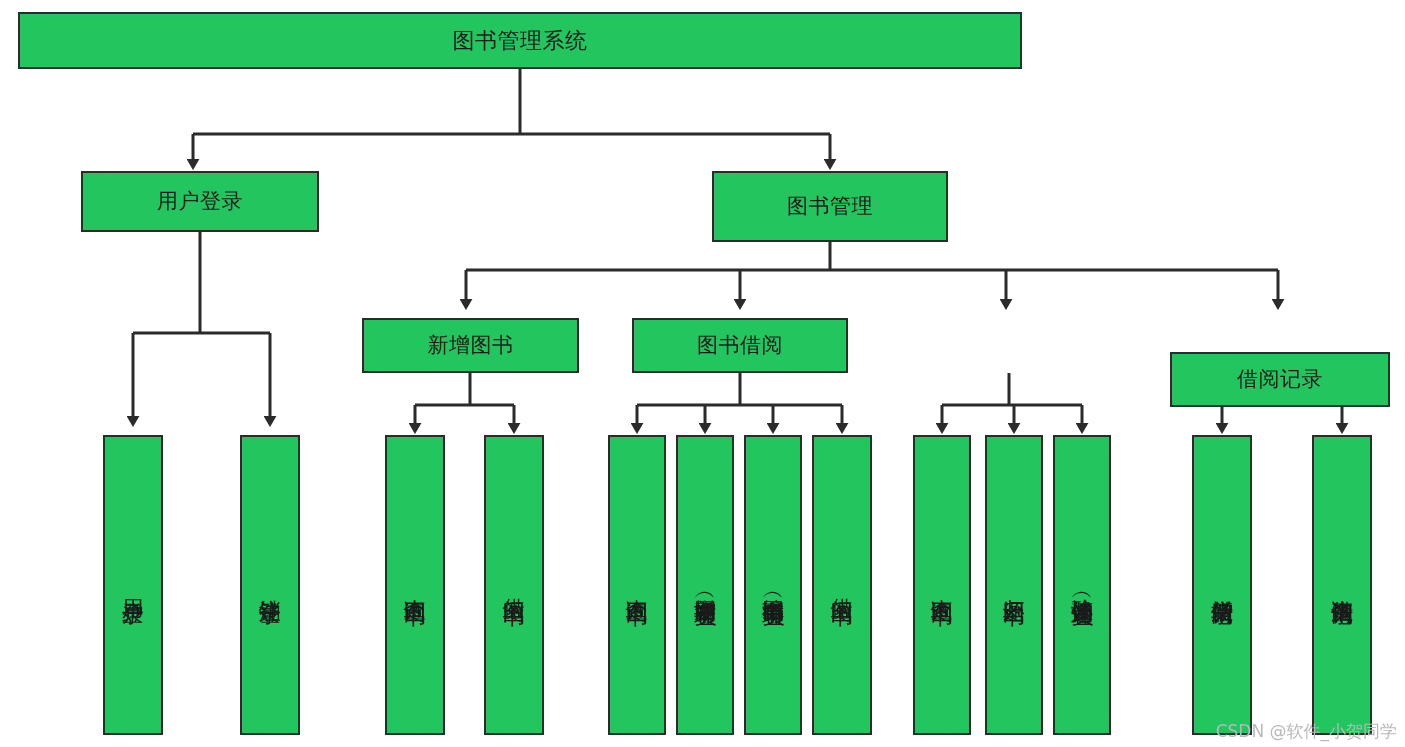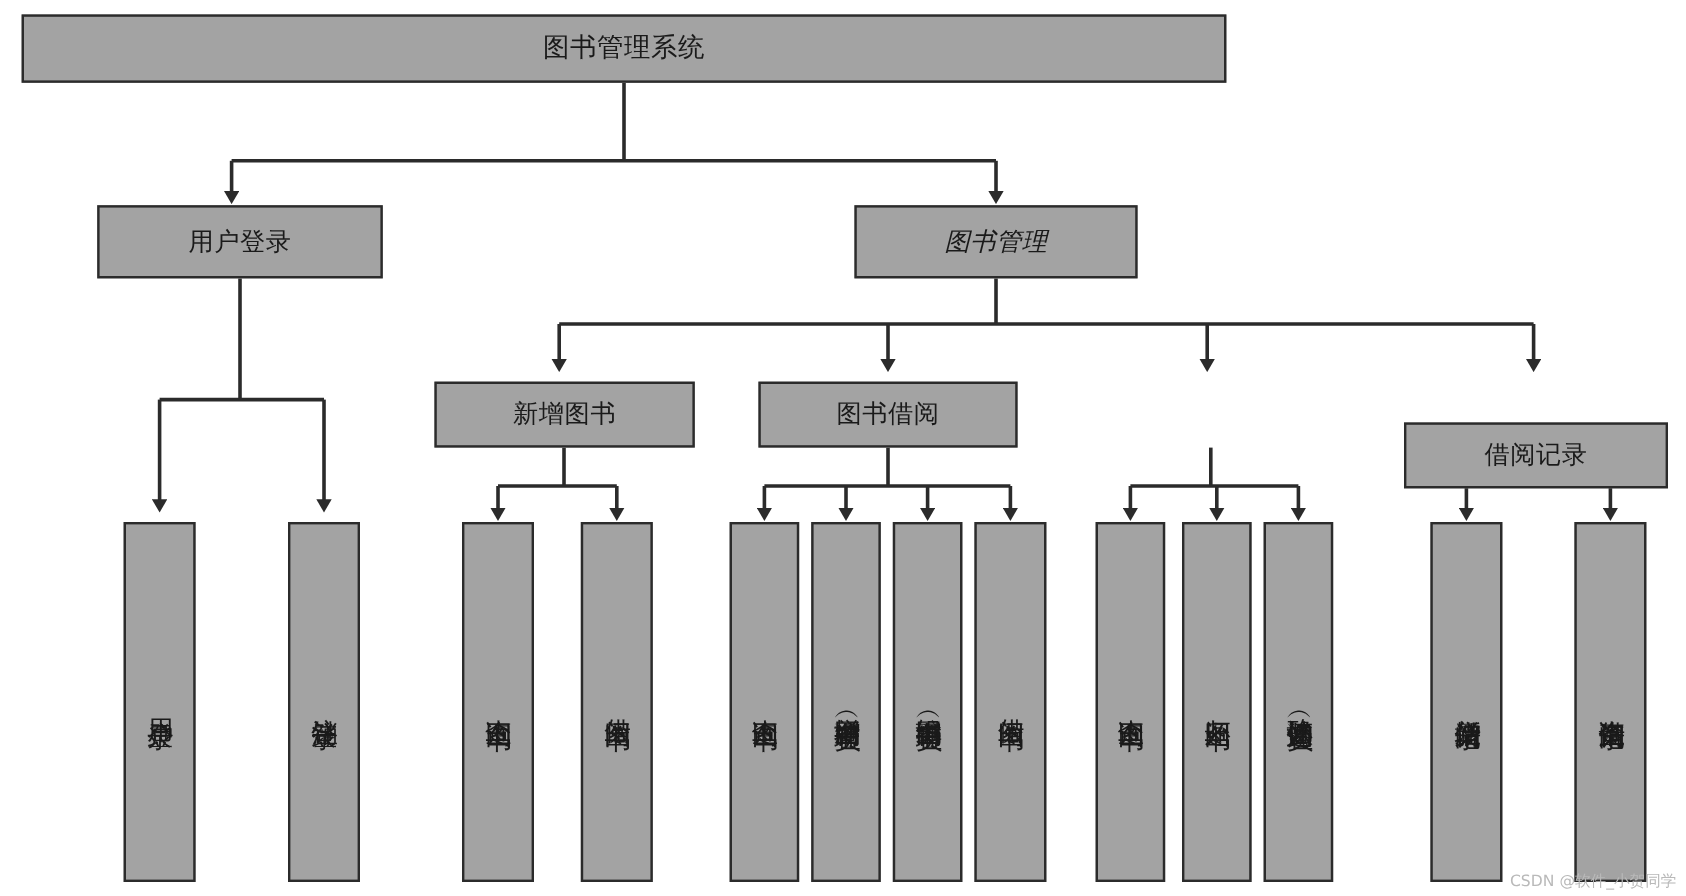--- a/index.html
+++ b/index.html
@@ -22,21 +22,21 @@
     left: 0;
     top: 0;
     width: 1405px;
     height: 747px;
     pointer-events: none;
   }
   .node {
     position: absolute;
     box-sizing: border-box;
     border: 2.5px solid #2b2b2b;
-    background: #a3a3a3;
+    background: #22c55e;
     display: flex;
     align-items: center;
     justify-content: center;
     color: #1a1a1a;
   }
   .node .label {
     display: block;
     text-align: center;
     letter-spacing: 0.5px;
     white-space: nowrap;
@@ -64,21 +64,21 @@
     white-space: nowrap;
   }
   .node.vert.tall .label {
     line-height: 1.02;
     letter-spacing: 1px;
   }
   .watermark {
     position: absolute;
     right: 8px;
     bottom: 4px;
-    font-size: 13px;
+    font-size: 17px;
     color: #b9b9b9;
     white-space: nowrap;
     font-family: "DejaVu Sans", "Liberation Sans", sans-serif;
   }
 </style>
 </head>
 <body>
 
 <div id="canvas">
 
@@ -132,21 +132,21 @@
     </g>
   </svg>
 
   <div class="node horiz root" style="left:18px; top:12px; width:1004px; height:57px;">
     <span class="label">图书管理系统</span>
   </div>
 
   <div class="node horiz" style="left:81px; top:171px; width:238px; height:61px;">
     <span class="label">用户登录</span>
   </div>
-  <div class="node horiz" style="left:712px; top:171px; width:236px; height:61px;font-style:italic;">
+  <div class="node horiz" style="left:712px; top:171px; width:236px; height:71px;">
     <span class="label">图书管理</span>
   </div>
 
   <div class="node horiz" style="left:362px; top:318px; width:217px; height:55px;">
     <span class="label">新增图书</span>
   </div>
   <div class="node horiz" style="left:632px; top:318px; width:216px; height:55px;">
     <span class="label">图书借阅</span>
   </div>
   <div class="node horiz" style="left:1170px; top:318px; width:220px; height:55px;margin-top:34px;">

